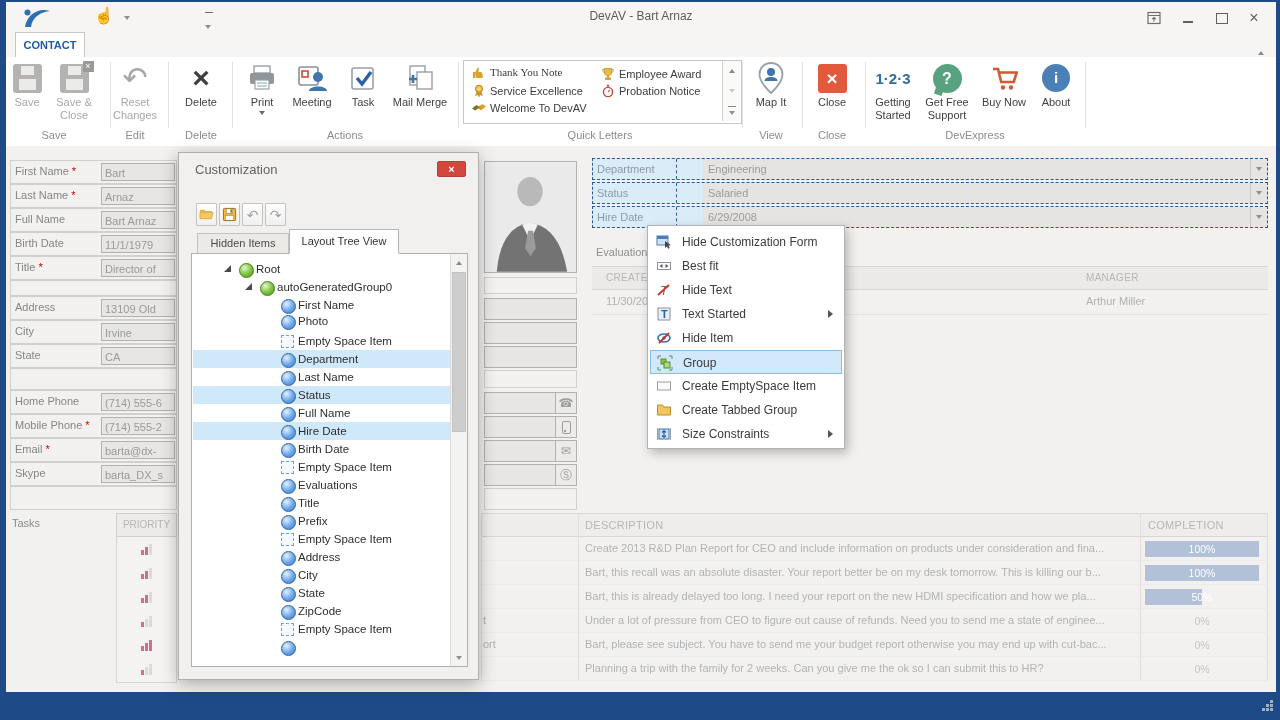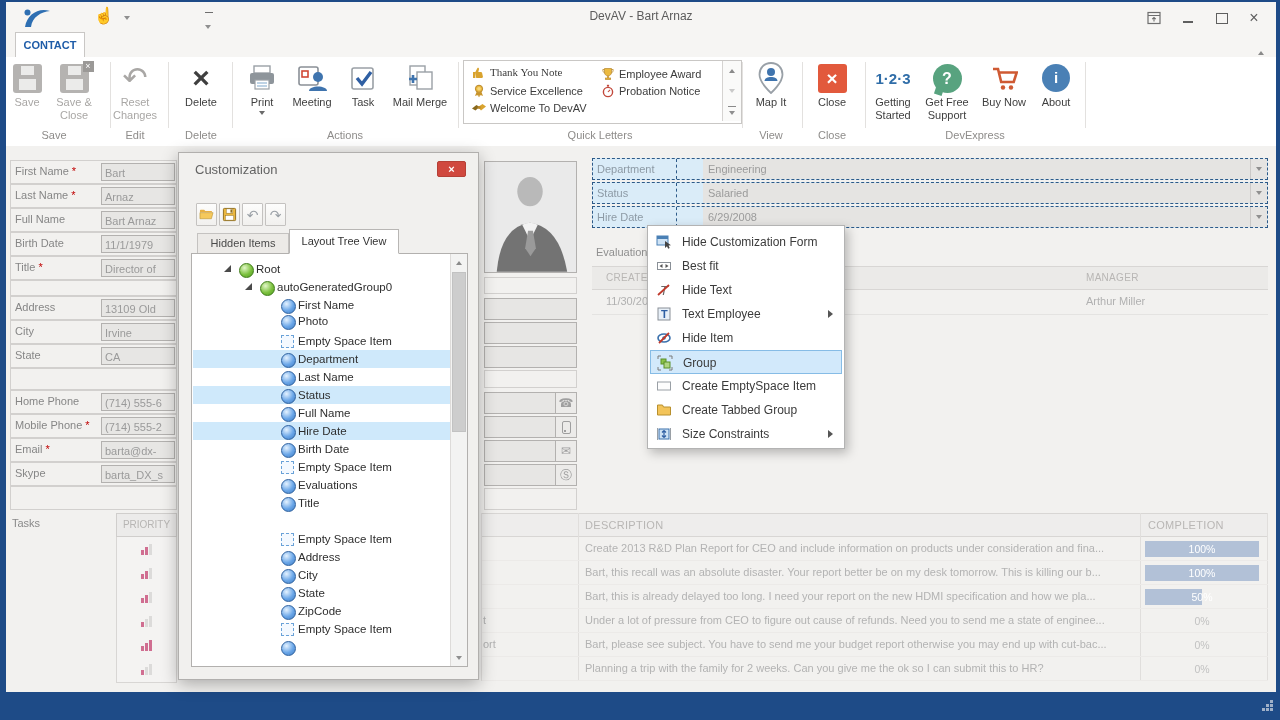--- a/index.html
+++ b/index.html
@@ -510,20 +510,24 @@
             <div class="tlab" style="left: 105px;">Empty Space Item</div>
           </div>
           <div class="tnode" style="top: 222px;">
             <div class="tic orb-blue" style="left: 88px;"></div>
             <div class="tlab" style="left: 105px;">Evaluations</div>
           </div>
           <div class="tnode" style="top: 240px;">
             <div class="tic orb-blue" style="left: 88px;"></div>
             <div class="tlab" style="left: 105px;">Title</div>
           </div>
+          <div class="tnode" style="top: 258px;">
+            <div class="tic orb-blue" style="left: 88px;"></div>
+            <div class="tlab" style="left: 105px;">Prefix</div>
+          </div>
           <div class="tnode" style="top: 276px;">
             <div class="tic sq-empty" style="left: 88px;"></div>
             <div class="tlab" style="left: 105px;">Empty Space Item</div>
           </div>
           <div class="tnode" style="top: 294px;">
             <div class="tic orb-blue" style="left: 88px;"></div>
             <div class="tlab" style="left: 105px;">Address</div>
           </div>
           <div class="tnode" style="top: 312px;">
             <div class="tic orb-blue" style="left: 88px;"></div>
@@ -587,21 +591,21 @@
         </div>
         <div class="mlab">Hide Text</div>
       </div>
       <div class="mitem" style="top: 76px;">
         <div class="mic">
           <svg viewBox="0 0 16 16">
             <rect x="2" y="2" width="12" height="12" fill="#e8f0f8" stroke="#8a9097"></rect>
             <text x="5" y="12" font-size="11" font-weight="bold" fill="#2f5fa3">T</text>
           </svg>
         </div>
-        <div class="mlab">Text Employee</div>
+        <div class="mlab">Text Started</div>
         <div class="msub"></div>
       </div>
       <div class="mitem" style="top: 100px;">
         <div class="mic">
           <svg viewBox="0 0 16 16">
             <ellipse cx="8" cy="8" rx="6" ry="4" fill="#fff" stroke="#3a70ac" stroke-width="1.6"></ellipse>
             <circle cx="8" cy="8" r="1.8" fill="#3a70ac"></circle>
             <path d="M3 13 13 3" stroke="#c0392b" stroke-width="1.8"></path>
           </svg>
         </div>

